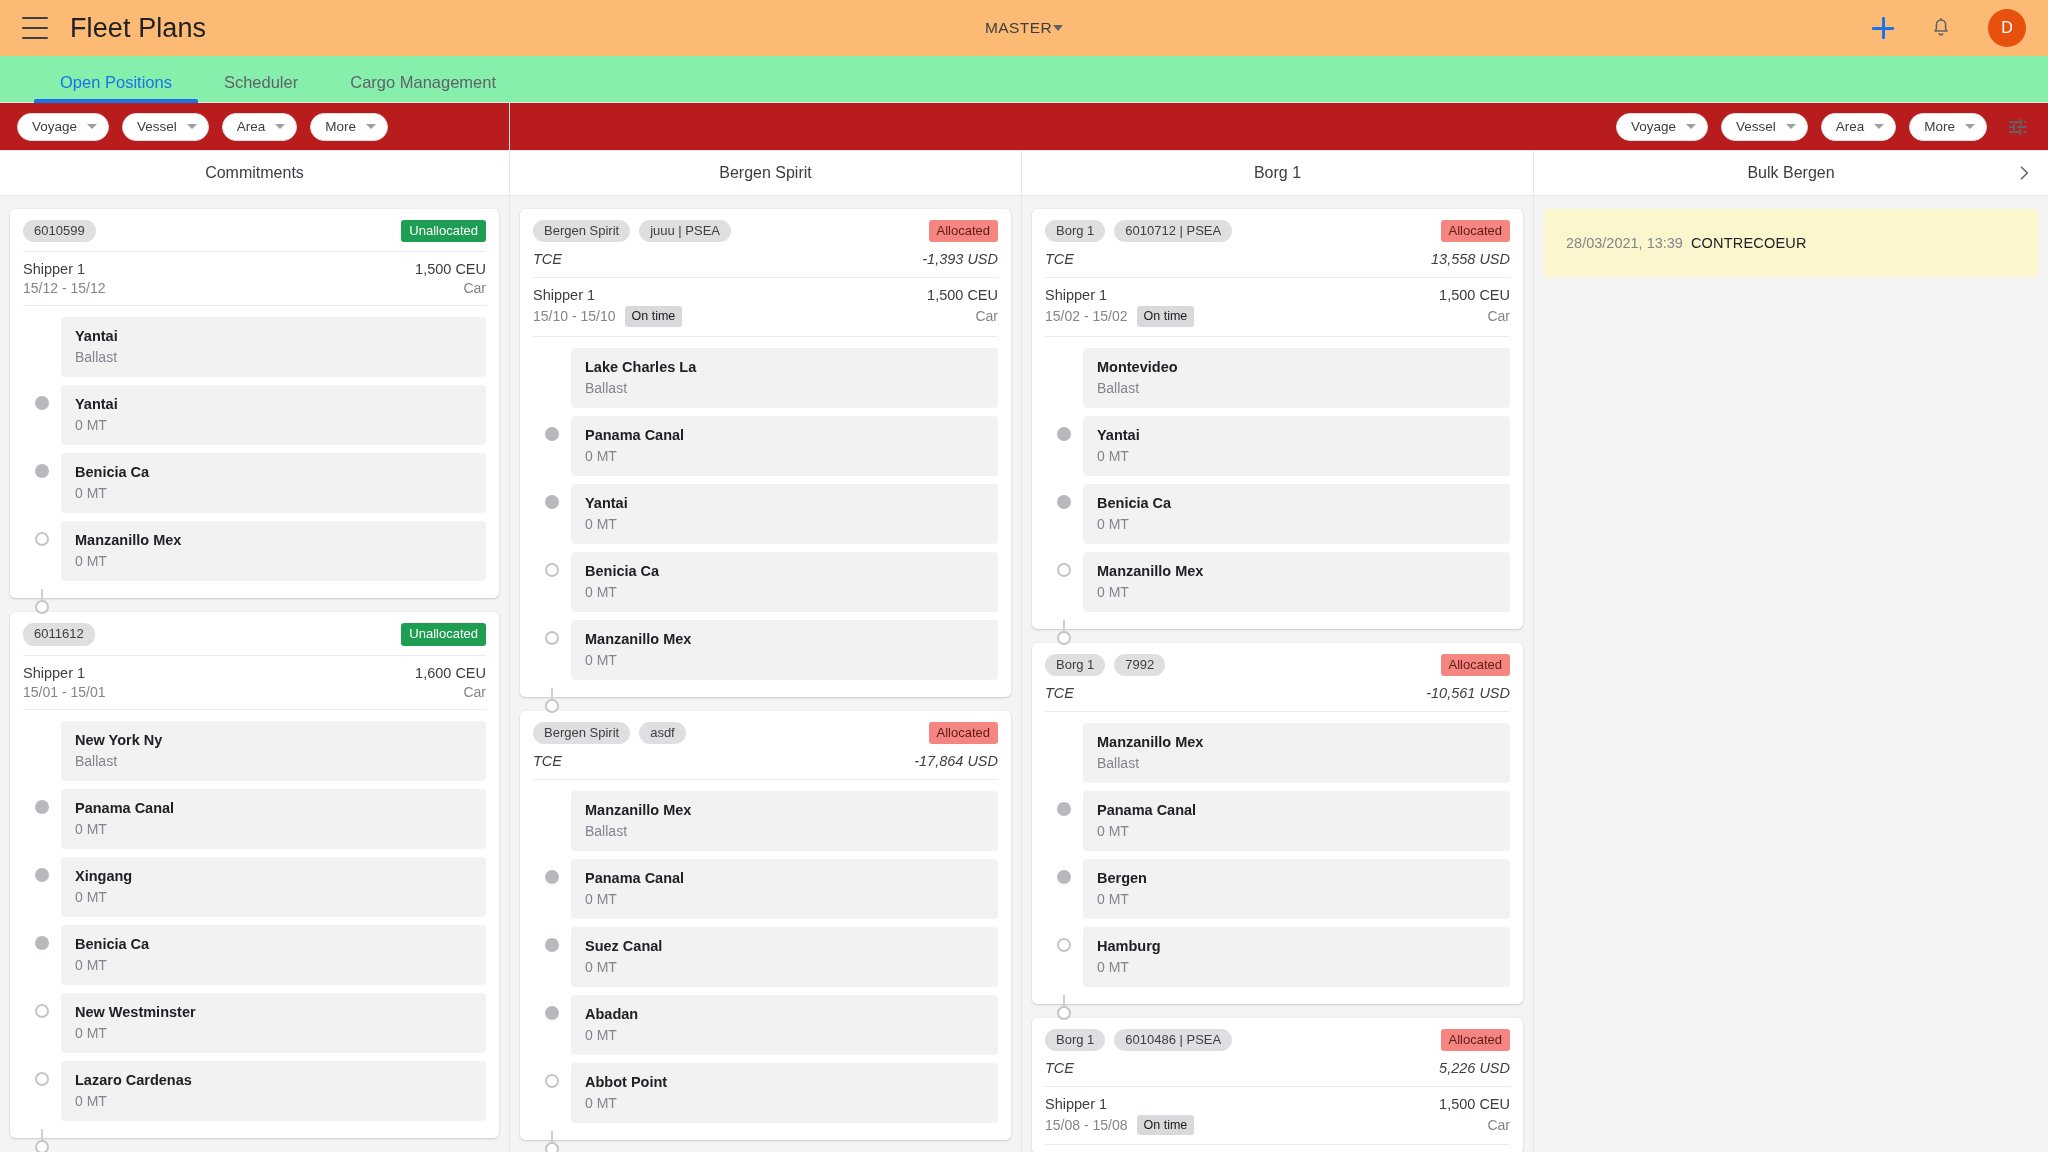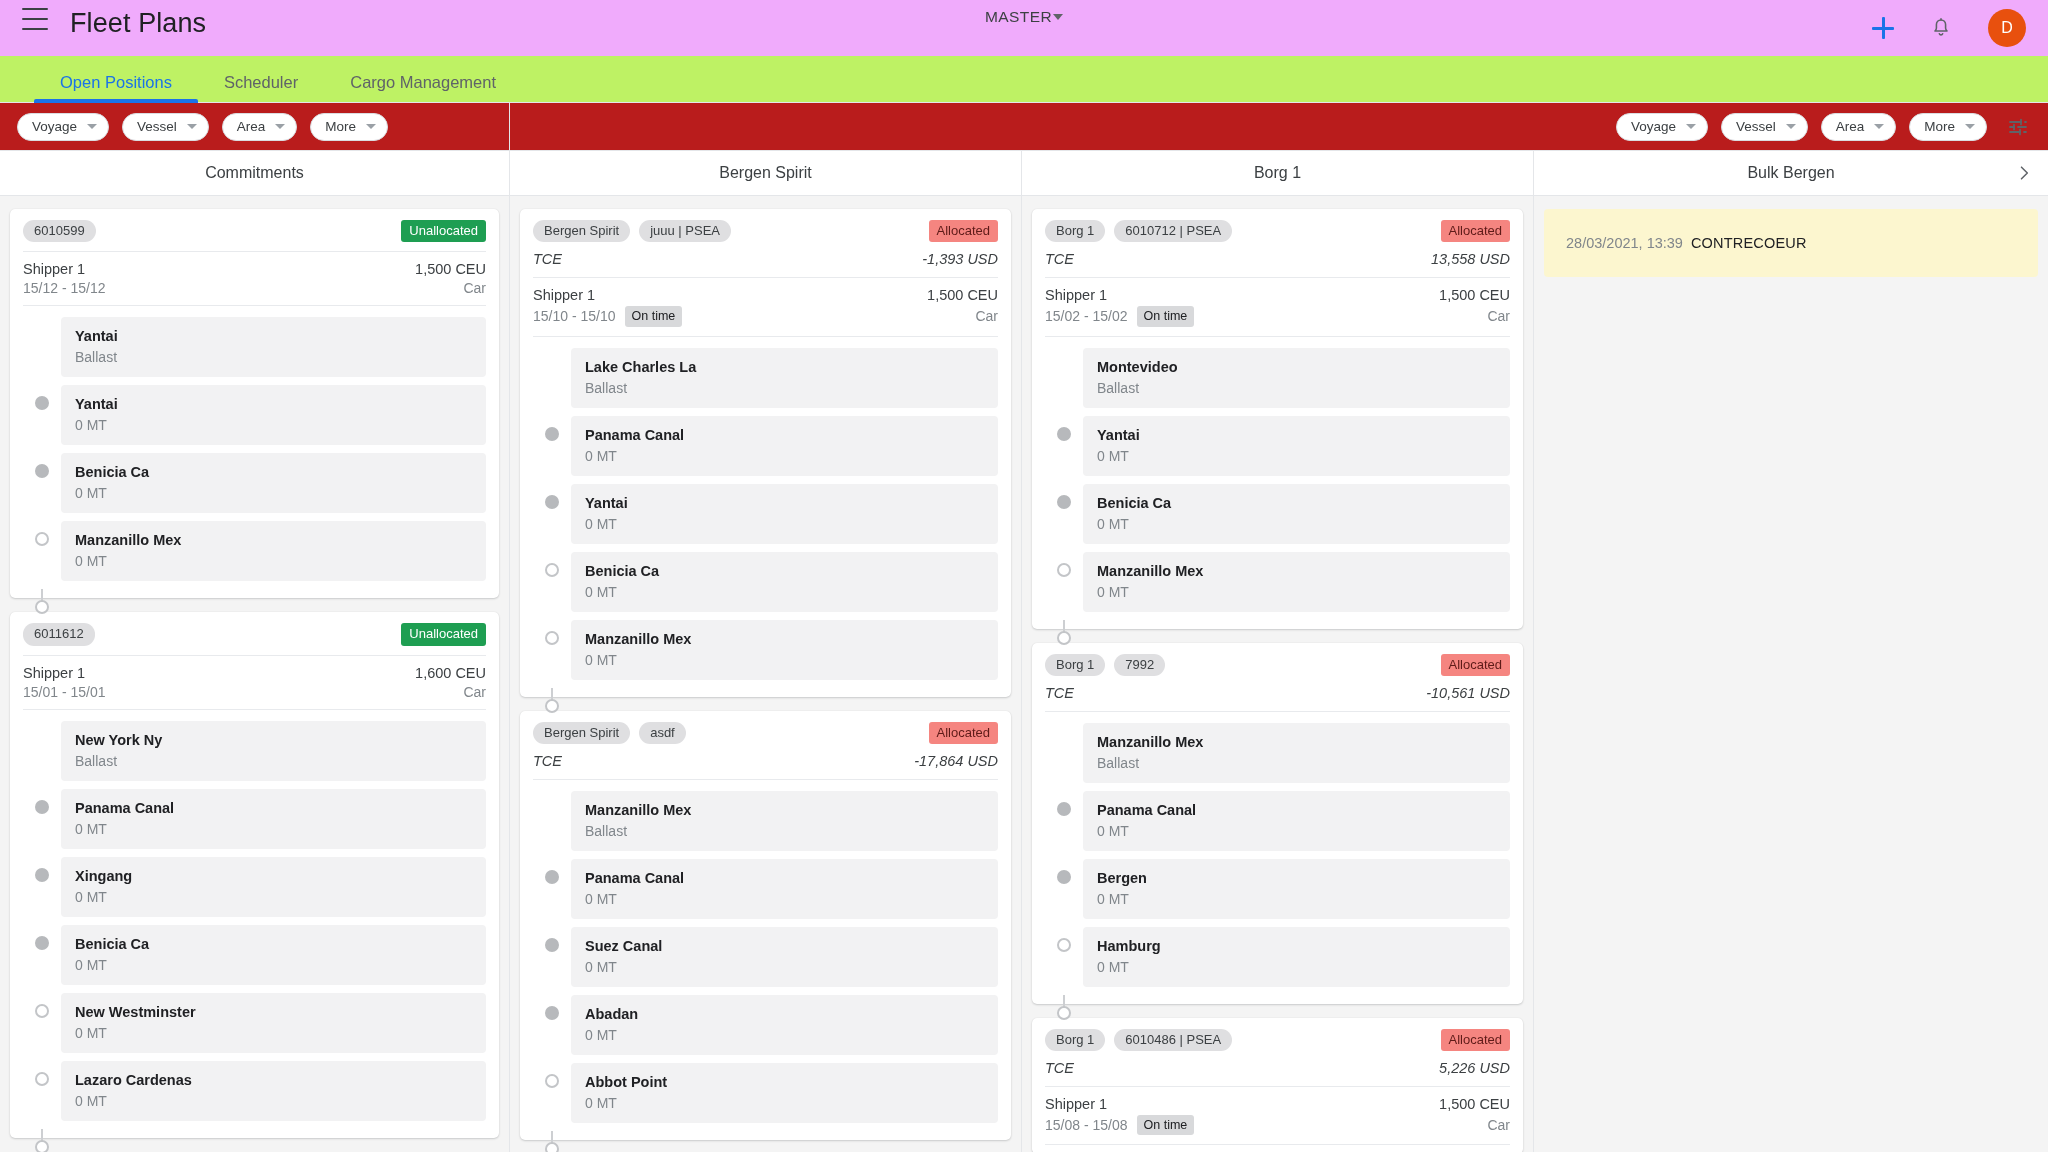--- a/index.html
+++ b/index.html
@@ -7,23 +7,23 @@
     width: 2048px; height: 1152px;
     font-family: "Liberation Sans", sans-serif;
     background: #ffffff;
     overflow: hidden;
     -webkit-font-smoothing: antialiased;
   }
 
   
   .topbar {
     height: 56px;
-    display: flex; 
+    display: flex; align-items: center;
     padding: 8px 22px;
-    background: #f0abfc;
+    background: #fdba74;
     position: relative;
   }
   .hamburger {
     width: 26px; height: 22px;
     display: flex; flex-direction: column; justify-content: space-between;
     cursor: pointer; margin-right: 22px;
   }
   .hamburger span { display: block; height: 2px; background: #3c4043; border-radius: 1px; }
   .app-title {
     font-size: 27px; color: #202124; font-weight: 400; letter-spacing: .1px;
@@ -53,21 +53,21 @@
   .avatar {
     width: 38px; height: 38px; border-radius: 50%;
     background: #e8500e; color: #fff;
     display: flex; align-items: center; justify-content: center;
     font-size: 16px; cursor: pointer;
   }
 
   
   .tabs {
     height: 47px; display: flex; align-items: flex-end;
-    padding-left: 34px; background: #bef264;
+    padding-left: 34px; background: #86efac;
     border-bottom: 1px solid #e4e6e9;
   }
   .tab {
     padding: 0 26px 12px 26px; font-size: 16.5px; color: #5f6368;
     cursor: pointer; position: relative; line-height: 1;
   }
   .tab.active { color: #1a73e8; }
   .tab.active::after {
     content: ""; position: absolute; left: 0; right: 0; bottom: -1px;
     height: 4px; background: #1a73e8; border-radius: 2px 2px 0 0;

